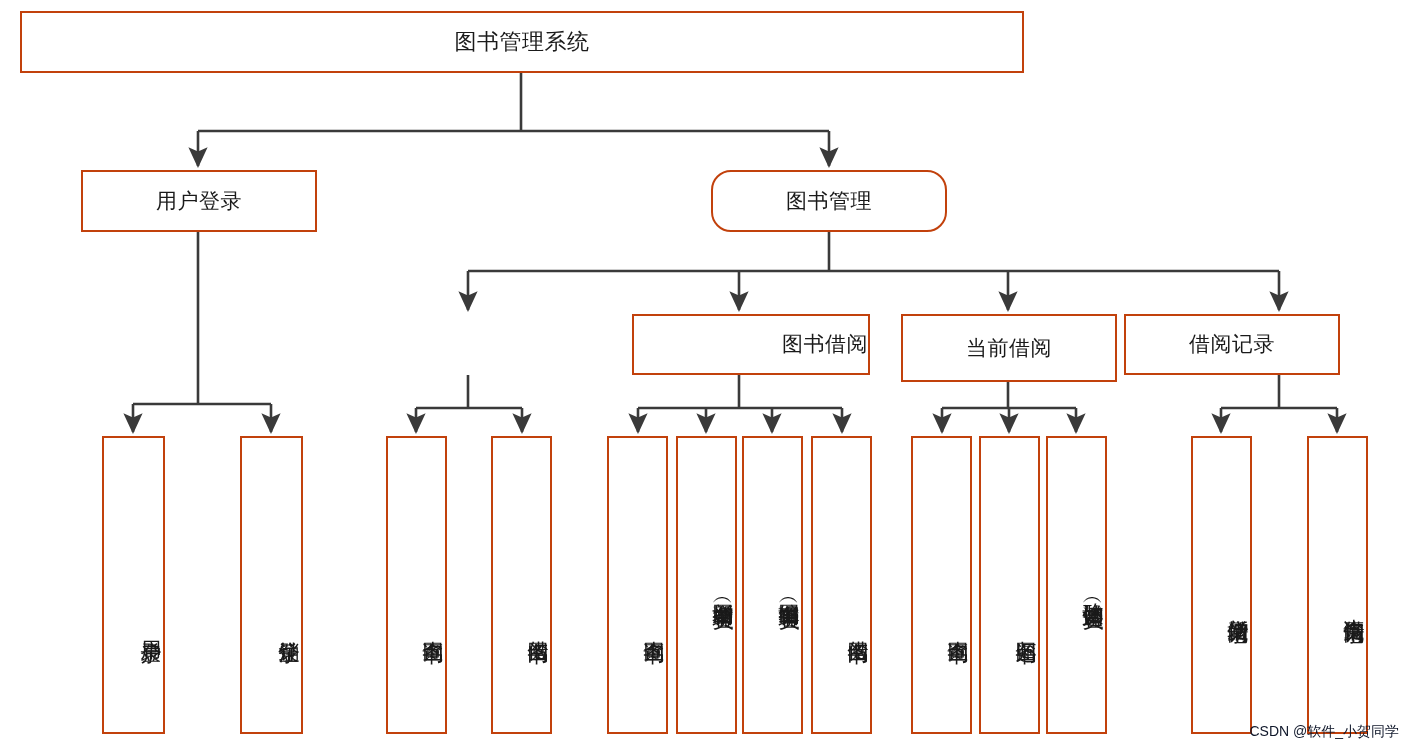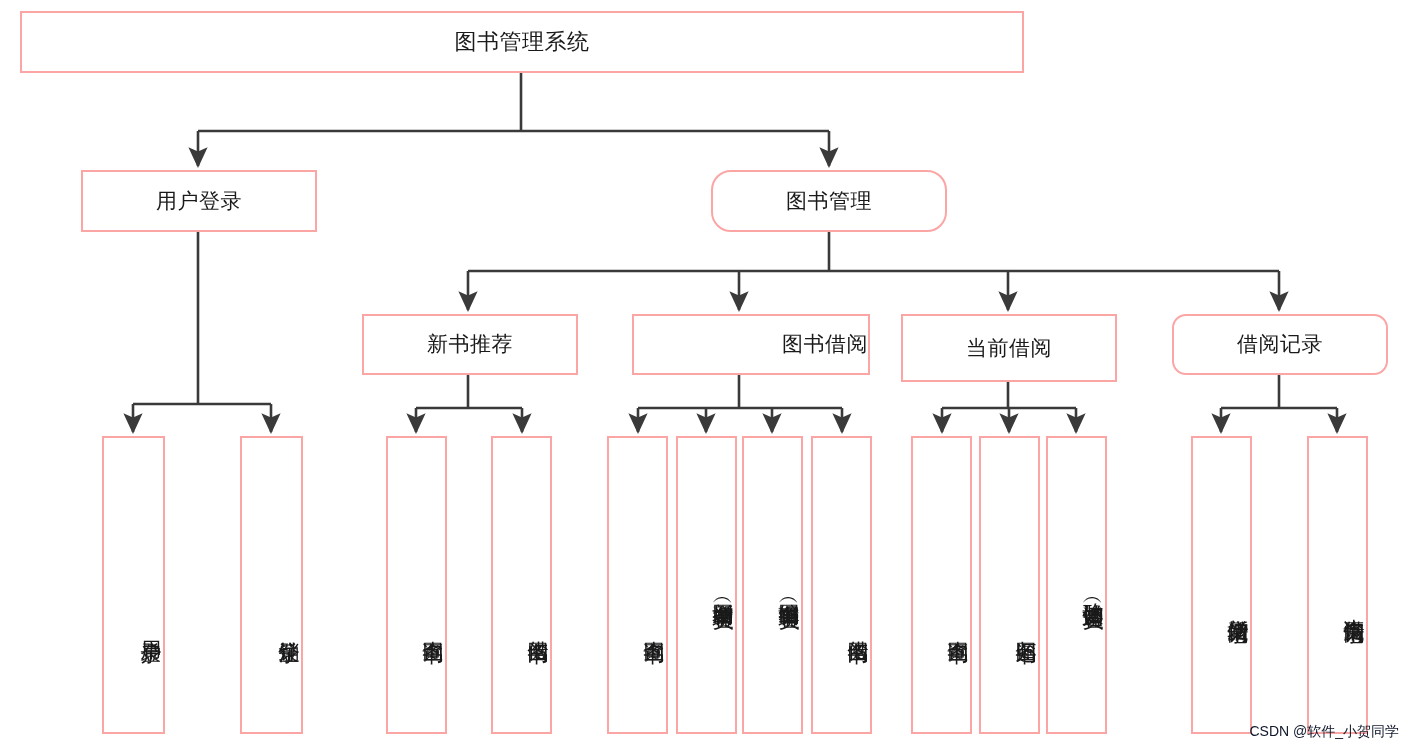--- a/index.html
+++ b/index.html
@@ -23,21 +23,21 @@
     left: 0;
     top: 0;
     width: 1405px;
     height: 747px;
     pointer-events: none;
   }
   .node {
     position: absolute;
     box-sizing: border-box;
     background: #ffffff;
-    border: 2px solid #fca5a5;
+    border: 2px solid #c2410c;
     display: flex;
     align-items: center;
     justify-content: center;
     color: #1a1a1a;
     line-height: 1.18;
   }
   .node.horizontal {
     font-size: 21px;
     letter-spacing: 0.5px;
   }
@@ -129,30 +129,27 @@
     <span class="node-label">图书管理系统</span>
   </div>
 
   <div class="node horizontal" style="left:81px; top:170px; width:236px; height:62px;">
     <span class="node-label">用户登录</span>
   </div>
   <div class="node horizontal" style="left:711px; top:170px; width:236px; height:62px;border-radius:20px;">
     <span class="node-label">图书管理</span>
   </div>
 
-  <div class="node horizontal" style="left:362px; top:314px; width:216px; height:61px;">
-    <span class="node-label">新书推荐</span>
-  </div>
   <div class="node horizontal" style="left:632px; top:314px; width:238px; height:61px;justify-content:flex-end;">
     <span class="node-label">图书借阅</span>
   </div>
   <div class="node horizontal" style="left:901px; top:314px; width:216px; height:68px;">
     <span class="node-label">当前借阅</span>
   </div>
-  <div class="node horizontal" style="left:1172px; top:314px; width:216px; height:61px;border-radius:14px;">
+  <div class="node horizontal" style="left:1124px; top:314px; width:216px; height:61px;">
     <span class="node-label">借阅记录</span>
   </div>
 
   <div class="node vertical" style="left:102px; top:436px; width:63px; height:298px; padding-top:82px;">
     <span class="node-label">用户登录</span>
   </div>
   <div class="node vertical" style="left:240px; top:436px; width:63px; height:298px; padding-top:82px;">
     <span class="node-label">注销登录</span>
   </div>
 

